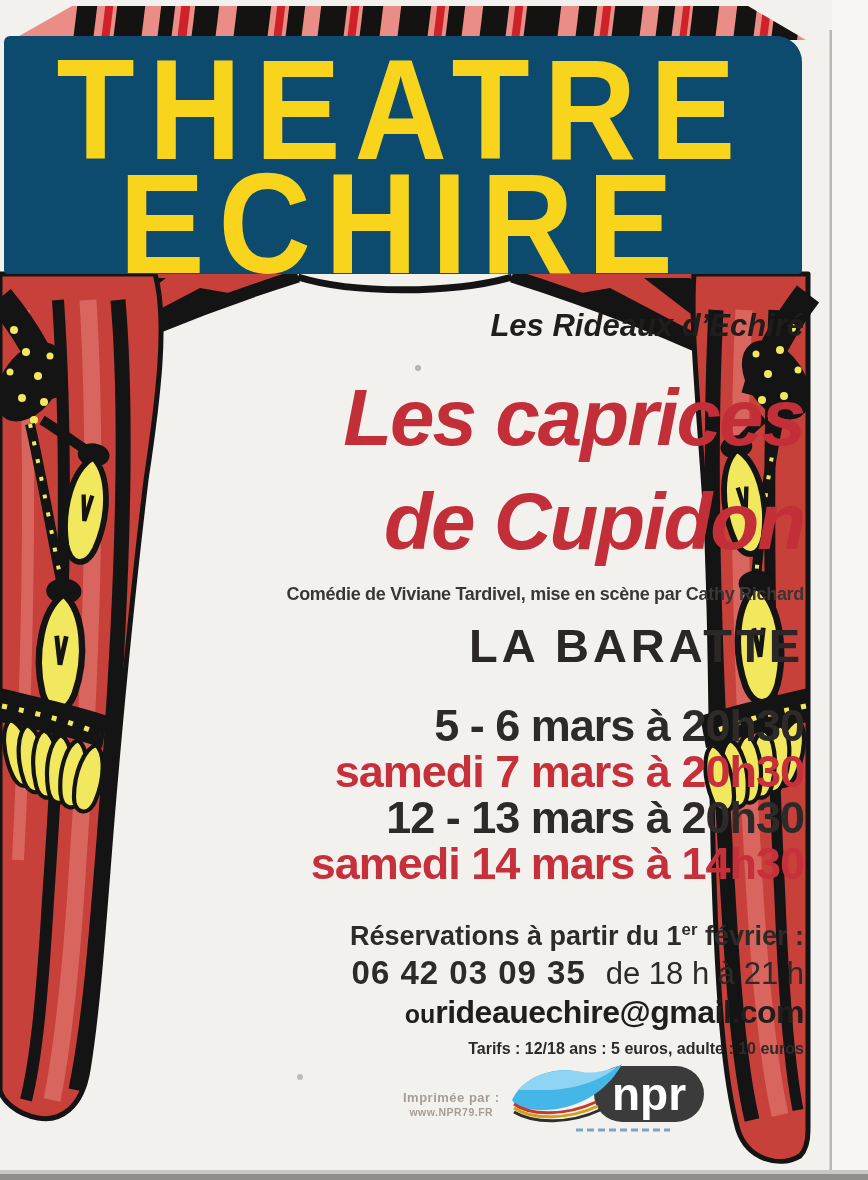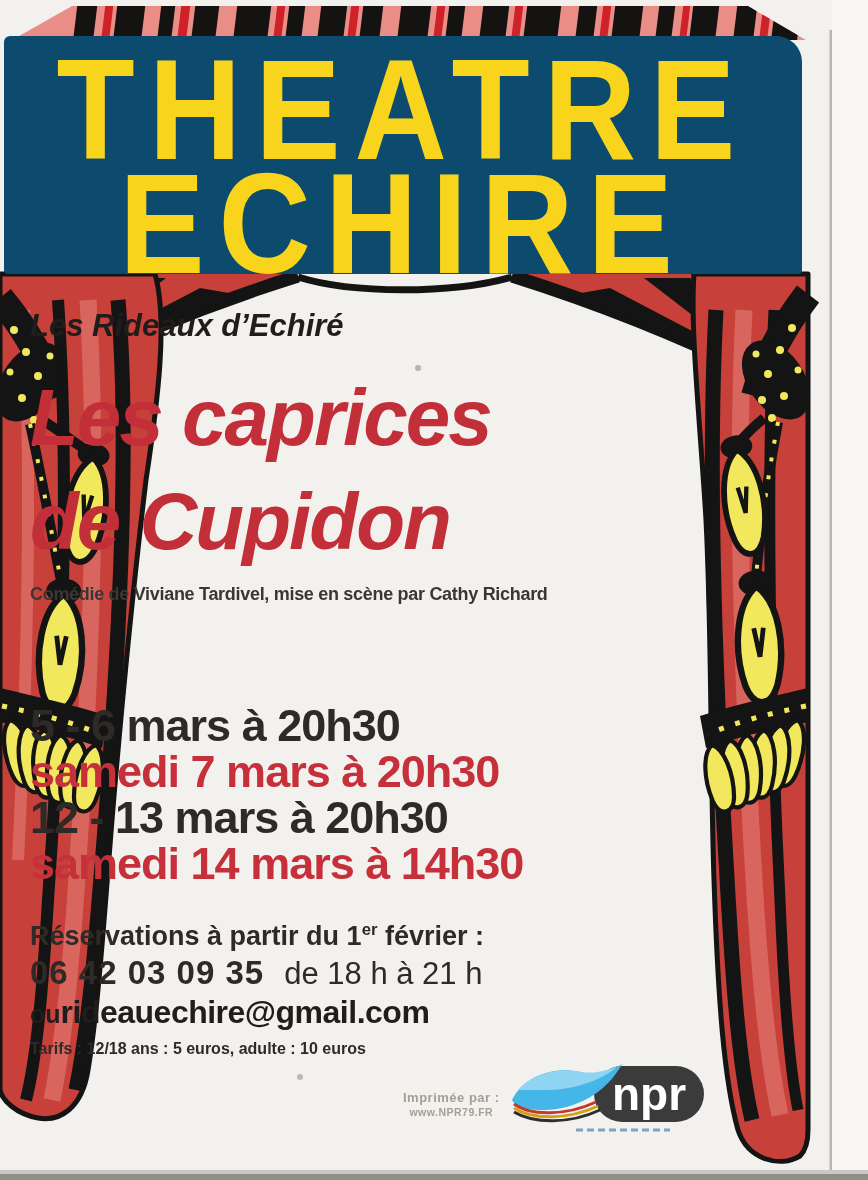--- a/index.html
+++ b/index.html
@@ -10,21 +10,21 @@
   .banner{position:absolute;left:4px;top:36px;width:798px;height:238px;
           background:#0c4a6e;border-radius:6px 26px 4px 4px;z-index:3;}
   .banner-line{position:absolute;left:0;width:100%;text-align:center;
                color:#f8d41c;font-weight:900;font-size:128px;line-height:118px;
                letter-spacing:14px;transform:scaleY(1.12);transform-origin:center top;
                white-space:nowrap;}
   .banner-line.l1{top:8px;}
   .banner-line.l2{top:122px;}
   
   .content{position:absolute;left:30px;top:0;width:774px;height:904px;
-           text-align:left;z-index:4;pointer-events:none;}
+           text-align:right;z-index:4;pointer-events:none;}
   .content > div{position:absolute;left:0;width:100%;white-space:nowrap;}
   .rideaux{top:308px;font-size:31px;font-weight:700;font-style:italic;color:#201d1c;}
   .title-l{font-size:80px;font-weight:700;font-style:italic;color:#c22f38;
            letter-spacing:-2px;line-height:1;}
   .title-l.t1{top:378px;}
   .title-l.t2{top:482px;}
   .comedie{top:584px;font-size:18px;font-weight:700;color:#3a3635;letter-spacing:-0.3px;}
   .baratte{top:618px;font-size:47px;font-weight:900;letter-spacing:4px;color:#2b2726;}
   .date{font-size:45px;font-weight:800;line-height:1;letter-spacing:-1px;}
   .date.dark{color:#2e2a28;}
@@ -216,20 +216,21 @@
   <div class="banner">
     <div class="banner-line l1">THEATRE</div>
     <div class="banner-line l2">ECHIRE</div>
   </div>
 
   <div class="content">
     <div class="rideaux">Les Rideaux d’Echiré</div>
     <div class="title-l t1">Les caprices</div>
     <div class="title-l t2">de Cupidon</div>
     <div class="comedie">Comédie de Viviane Tardivel, mise en scène par Cathy Richard</div>
+    <div class="baratte">LA BARATTE</div>
 
     <div class="date dark d1">5 - 6 mars à 20h30</div>
     <div class="date red d2">samedi 7 mars à 20h30</div>
     <div class="date dark d3">12 - 13 mars à 20h30</div>
     <div class="date red d4">samedi 14 mars à 14h30</div>
 
     <div class="resa"><span>Réservations à partir du 1</span><sup>er</sup><span> février :</span></div>
 
     <div class="phone-line"><span class="phone">06 42 03 09 35</span><span class="hours">de 18 h à 21 h</span></div>
 

